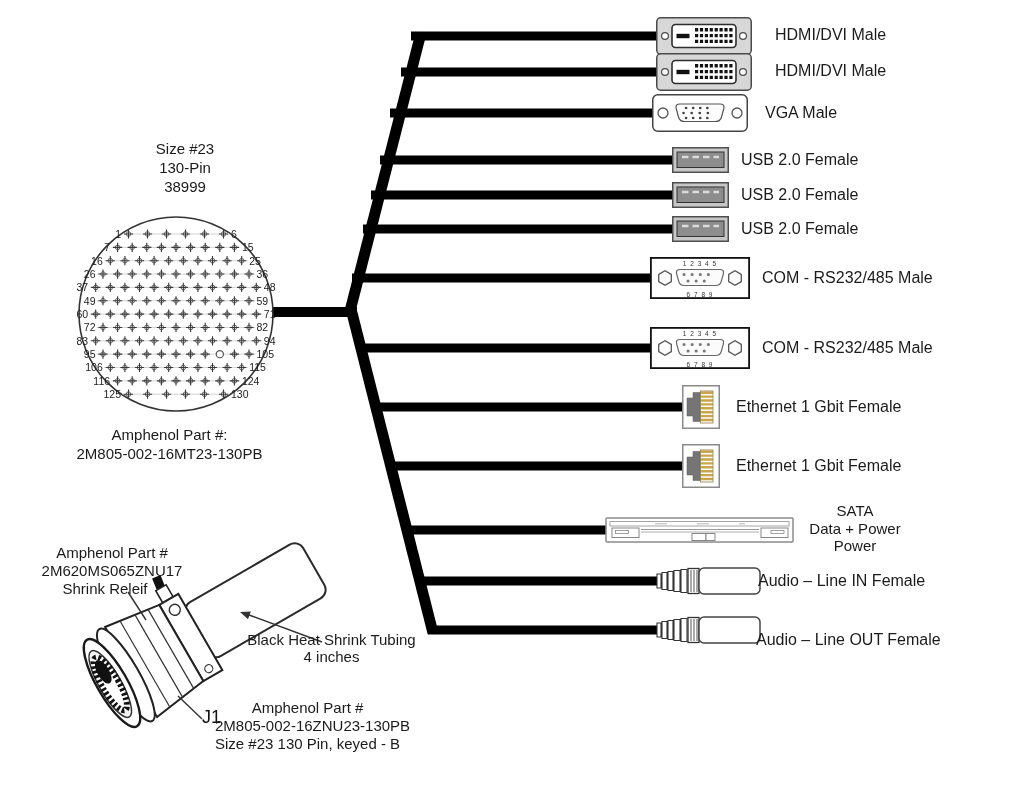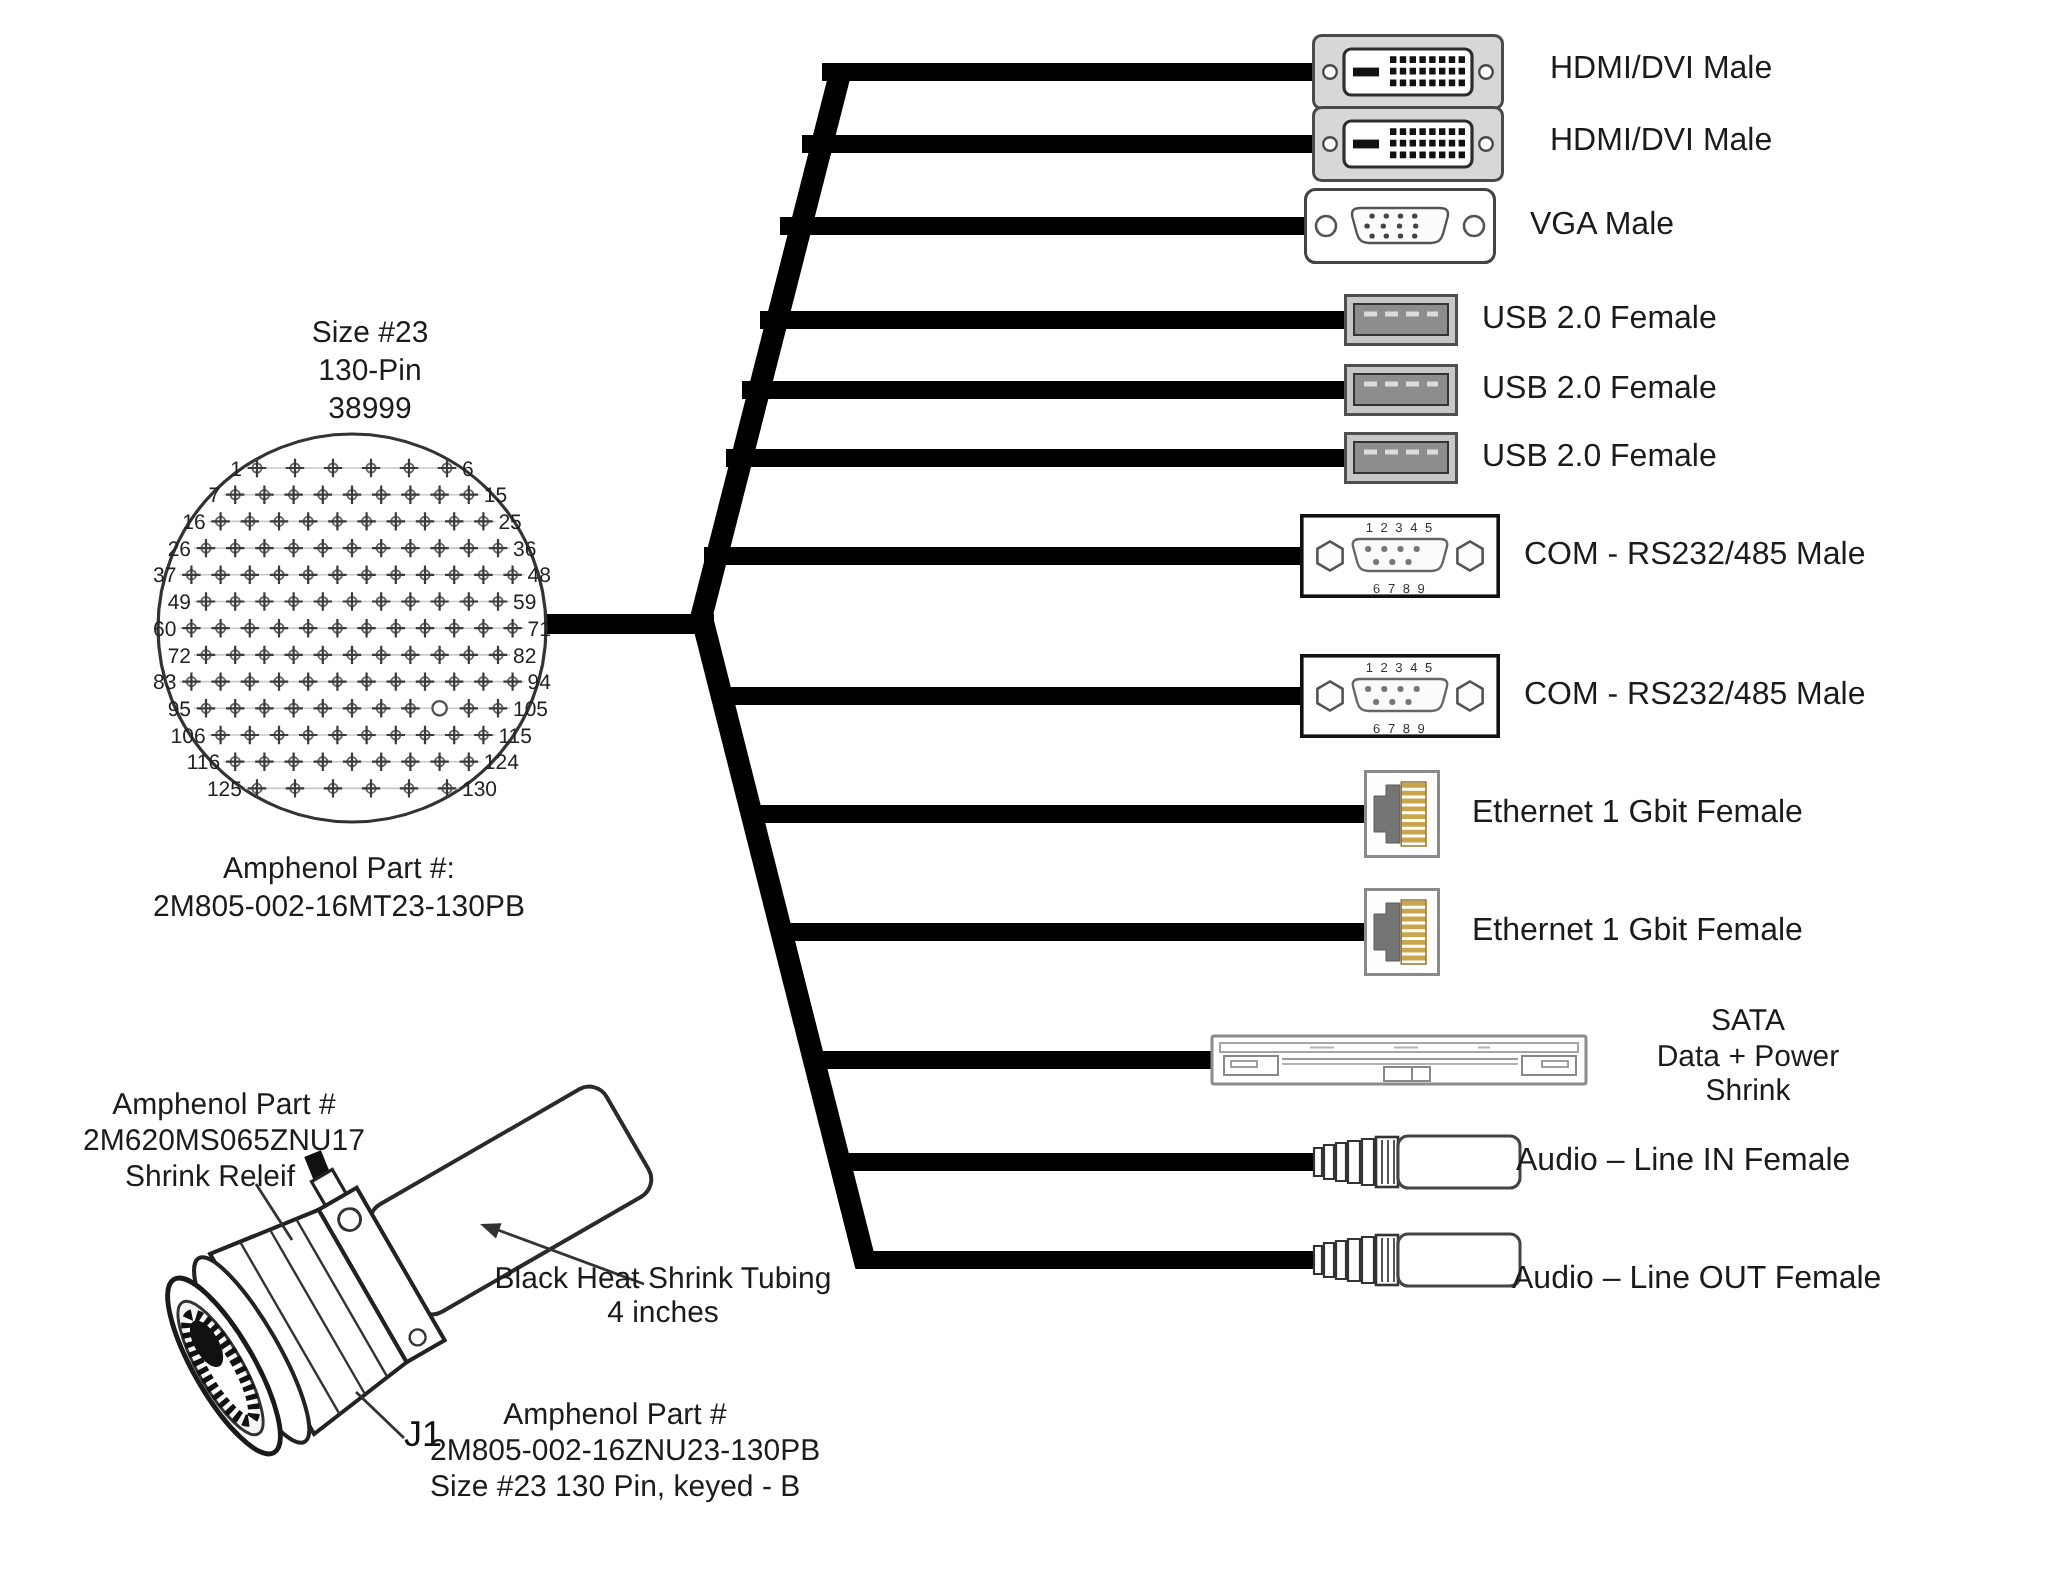--- a/index.html
+++ b/index.html
@@ -453,21 +453,21 @@
     </g>
 
     <line x1="128" y1="592" x2="146" y2="620" stroke="#333" stroke-width="1.4"></line>
     <line x1="322" y1="642" x2="249" y2="615" stroke="#333" stroke-width="1.4"></line>
     <polygon points="240,612 250.8,611.6 248,619.2" fill="#333"></polygon>
     <line x1="178" y1="696" x2="202" y2="719" stroke="#333" stroke-width="1.4"></line>
   </g>
 </svg>
 
 <div>
-  <div class="blk" style="left:115px;top:157px;width:140px">
+  <div class="blk" style="left:115px;top:139px;width:140px">
     <div>Size #23</div>
     <div>130-Pin</div>
     <div>38999</div>
   </div>
   <div class="blk" style="left:62px;top:425px;width:215px">
     <div>Amphenol Part #:</div>
     <div>2M805-002-16MT23-130PB</div>
   </div>
 </div>
 
@@ -475,24 +475,24 @@
   <div class="lbl" style="left:775px;top:26px">HDMI/DVI Male</div>
   <div class="lbl" style="left:775px;top:62px">HDMI/DVI Male</div>
   <div class="lbl" style="left:765px;top:104px">VGA Male</div>
   <div class="lbl" style="left:741px;top:151px">USB 2.0 Female</div>
   <div class="lbl" style="left:741px;top:186px">USB 2.0 Female</div>
   <div class="lbl" style="left:741px;top:220px">USB 2.0 Female</div>
   <div class="lbl" style="left:762px;top:269px">COM - RS232/485 Male</div>
   <div class="lbl" style="left:762px;top:339px">COM - RS232/485 Male</div>
   <div class="lbl" style="left:736px;top:398px">Ethernet 1 Gbit Female</div>
   <div class="lbl" style="left:736px;top:457px">Ethernet 1 Gbit Female</div>
-  <div class="blk sata-blk" style="left:809px;top:502px;width:130px">
+  <div class="blk sata-blk" style="left:790px;top:502px;width:130px">
     <div>SATA</div>
     <div>Data + Power</div>
-    <div>Shrink</div>
+    <div>Power</div>
   </div>
   <div class="lbl" style="left:758px;top:572px">Audio – Line IN Female</div>
   <div class="lbl" style="left:756px;top:631px">Audio – Line OUT Female</div>
 </div>
 
 <div>
   <div class="blk" style="left:28px;top:544px;width:168px;line-height:18px">
     <div>Amphenol Part #</div>
     <div>2M620MS065ZNU17</div>
   </div>

